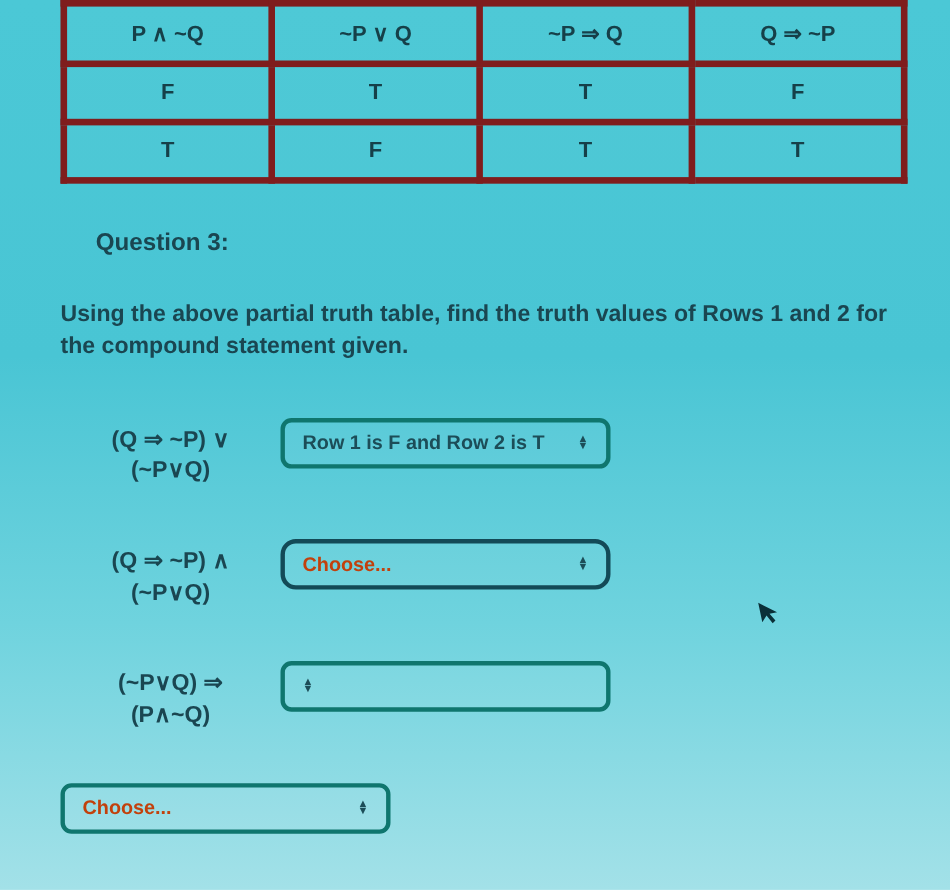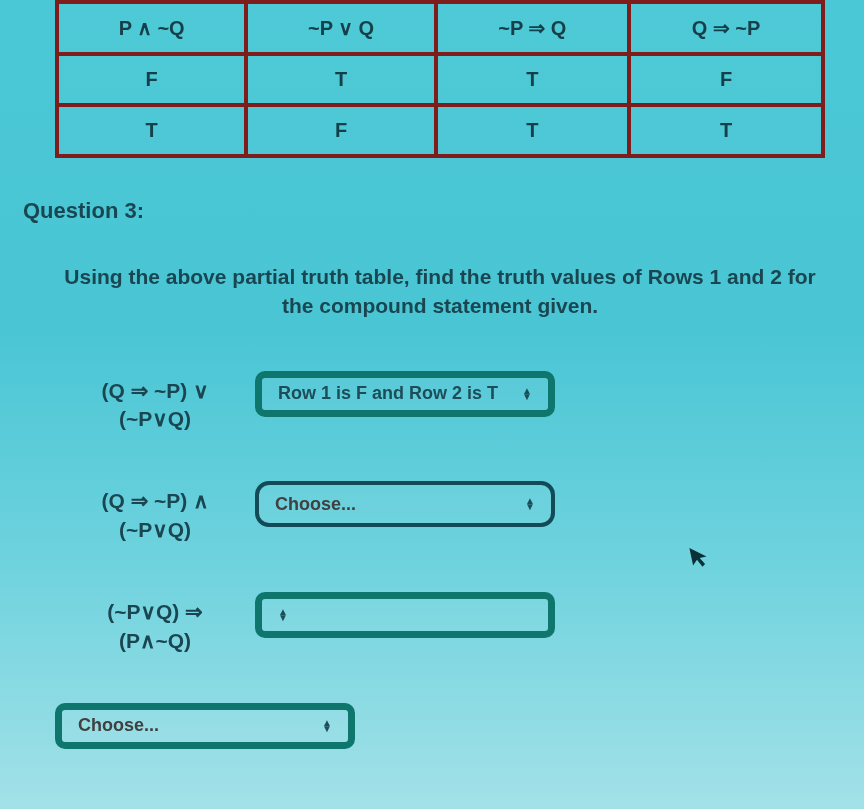--- a/index.html
+++ b/index.html
@@ -14,74 +14,73 @@
       position: relative;
       overflow: hidden;
     }
     .truth-table {
       width: 770px;
       margin: 0 0 0 55px;
       border-collapse: collapse;
       background: rgba(255,255,255,0.02);
     }
     .truth-table td, .truth-table th {
-      border: 4px solid #7f1d1d;
+      border: 6px solid #7f1d1d;
       text-align: center;
       padding: 12px 16px;
       font-size: 20px;
       font-weight: 700;
       color: #164049;
     }
     .truth-table th { font-weight: 700; }
     .question-label {
-      margin: 40px 0 0 23px;
+      margin: 40px 0 0 87px;
       font-size: 22px;
     }
     .instructions {
       margin: 38px 39px 0 55px;
       font-size: 21px;
       line-height: 1.4;
-      text-align: center;
     }
     .items {
       margin: 50px 0 0 55px;
     }
     .item-row {
       display: flex;
       align-items: flex-start;
       margin-bottom: 48px;
       text-align: center;
     }
     .statement {
       width: 200px;
       font-size: 21px;
       line-height: 1.35;
       padding-top: 6px;
     }
     .dropdown {
       display: flex;
       align-items: center;
       justify-content: space-between;
-      border: 7px solid #0f766e;
+      border: 4px solid #0f766e;
       border-radius: 10px;
       padding: 10px 16px;
       width: 300px;
       height: 46px;
       font-size: 18px;
       font-weight: 600;
       color: #1c4d58;
       background: rgba(255,255,255,0.05);
       cursor: pointer;
     }
     .dropdown.sel {
       border: 4px solid #134a57;
       border-radius: 14px;
     }
     .dropdown.placeholder span.lbl {
-      color: #404040;
+      color: #c2410c;
       font-weight: 600;
     }
     .spinner {
       display: inline-flex;
       flex-direction: column;
       line-height: 6px;
       font-size: 10px;
       color: #1c4d58;
     }
     .cursor {

